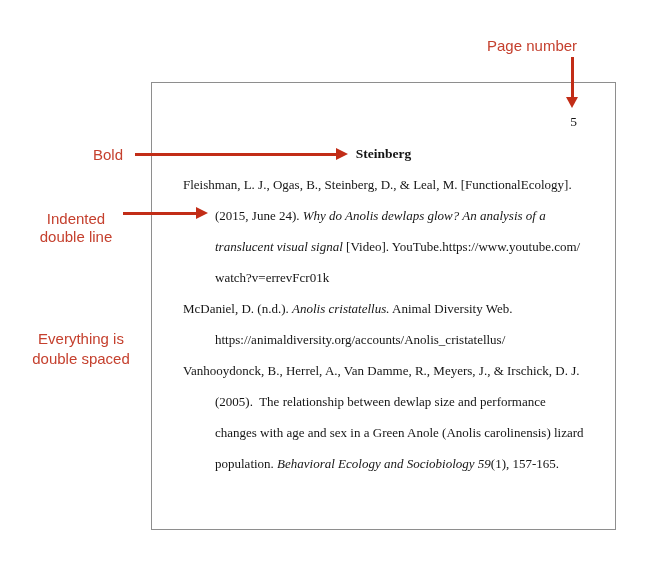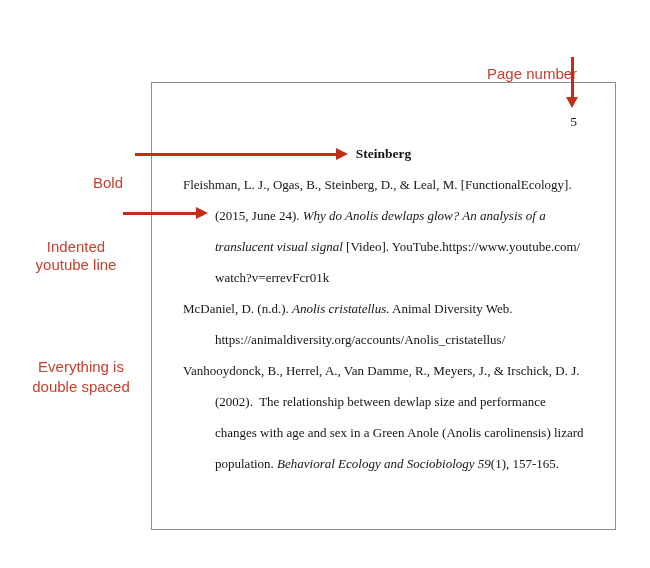--- a/index.html
+++ b/index.html
@@ -48,21 +48,20 @@
   .it { font-style: italic; }
 
   
   .ann {
     position: absolute;
     font-family: "Liberation Sans", sans-serif;
     color: #c5402e;
     font-size: 15px;
     line-height: 19px;
     white-space: nowrap;
-    margin-top: 28px;
   }
   .ann.center { text-align: center; white-space: normal; }
   .arrow-line-h {
     position: absolute;
     height: 3px;
     background: #c22d17;
   }
   .arrow-line-v {
     position: absolute;
     width: 3px;
@@ -94,36 +93,36 @@
 
     <div class="ref-line first"><span>Fleishman, L. J., Ogas, B., Steinberg, D., &amp; Leal, M. [FunctionalEcology].</span></div>
     <div class="ref-line"><span>(2015, June 24). </span><span class="it">Why do Anolis dewlaps glow? An analysis of a</span></div>
     <div class="ref-line"><span class="it">translucent visual signal</span><span> [Video]. YouTube.https://www.youtube.com/</span></div>
     <div class="ref-line"><span>watch?v=errevFcr01k</span></div>
 
     <div class="ref-line first"><span>McDaniel, D. (n.d.). </span><span class="it">Anolis cristatellus.</span><span> Animal Diversity Web.</span></div>
     <div class="ref-line"><span>https://animaldiversity.org/accounts/Anolis_cristatellus/</span></div>
 
     <div class="ref-line first"><span>Vanhooydonck, B., Herrel, A., Van Damme, R., Meyers, J., &amp; Irschick, D. J.</span></div>
-    <div class="ref-line"><span>(2002).  The relationship between dewlap size and performance</span></div>
+    <div class="ref-line"><span>(2005).  The relationship between dewlap size and performance</span></div>
     <div class="ref-line"><span>changes with age and sex in a Green Anole (Anolis carolinensis) lizard</span></div>
     <div class="ref-line"><span>population. </span><span class="it">Behavioral Ecology and Sociobiology 59</span><span>(1), 157-165.</span></div>
   </div>
 
   <div class="ann" style="left:487px; top:36px;">Page number</div>
   <div class="arrow-line-v" style="left:571px; top:57px; height:41px;"></div>
   <div class="arrow-head-down" style="left:566px; top:97px;"></div>
 
   <div class="ann" style="left:93px; top:145px;text-align:center;">Bold</div>
   <div class="arrow-line-h" style="left:135px; top:153px; width:201px;"></div>
   <div class="arrow-head-right" style="left:336px; top:148px;"></div>
 
   <div class="ann center" style="left:30px; top:210px; width:92px; line-height:18px;">
     <div>Indented</div>
-    <div>youtube line</div>
+    <div>double line</div>
   </div>
   <div class="arrow-line-h" style="left:123px; top:212px; width:73px;"></div>
   <div class="arrow-head-right" style="left:196px; top:207px;"></div>
 
   <div class="ann center" style="left:22px; top:329px; width:118px; line-height:20px;">
     <div>Everything is</div>
     <div>double spaced</div>
   </div>
 
 </div>

